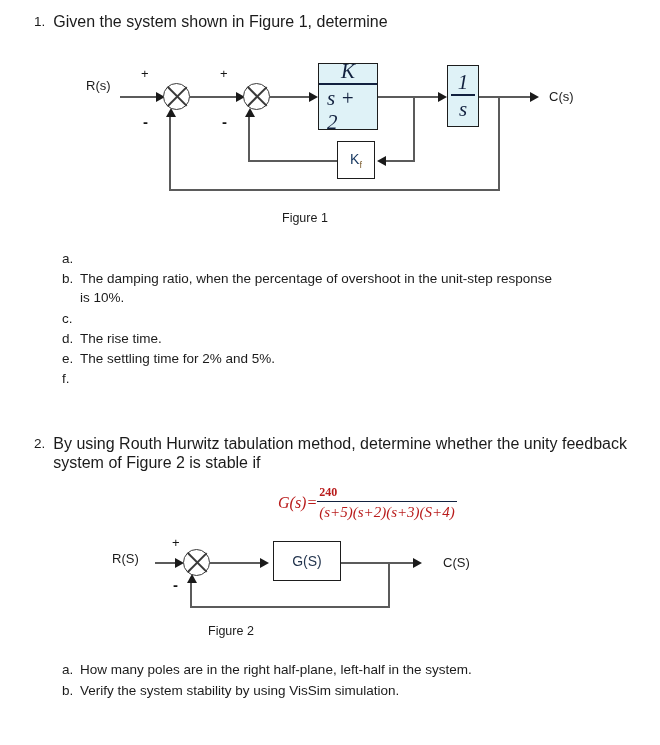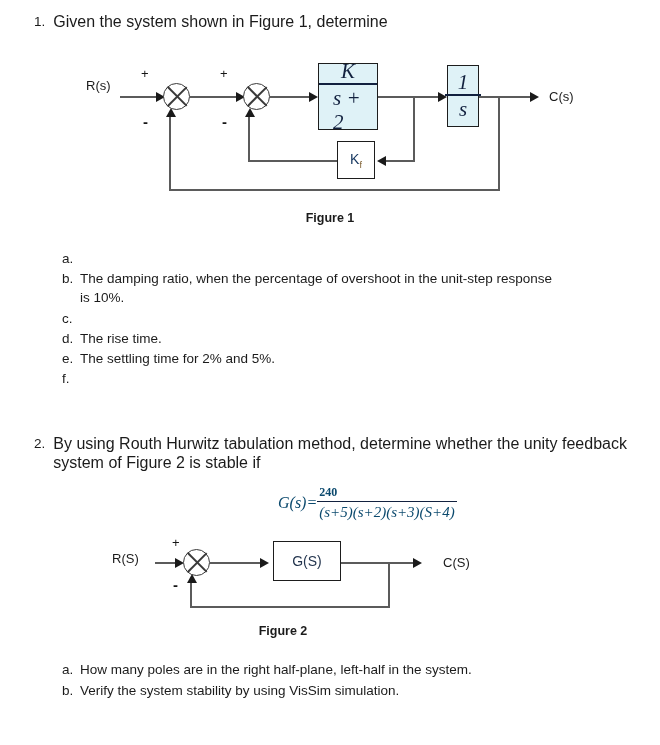--- a/index.html
+++ b/index.html
@@ -50,22 +50,21 @@
     font-size: 13.5px;
     line-height: 19px;
   }
   .sub-text {
     font-size: 13.5px;
     line-height: 19px;
   }
   .caption {
     position: absolute;
     font-size: 12.5px;
-    text-align: center;
-    font-weight: bold;
+    text-align: left;
   }
 
   
   .wire {
     position: absolute;
     background: #5b5b5b;
   }
   .wire.h { height: 2px; }
   .wire.v { width: 2px; }
 
@@ -153,21 +152,21 @@
     color: #12213f;
   }
   .frac .num {
     font-size: 21px;
     line-height: 22px;
     padding: 0 6px;
   }
   .frac .den {
     font-size: 21px;
     line-height: 24px;
-    padding: 0 14px;
+    padding: 0 8px;
   }
   .frac .bar {
     height: 2px;
     background: #12213f;
     width: 100%;
     min-width: 26px;
     margin: 1px 0;
   }
 
   .gain-box {
@@ -201,21 +200,21 @@
     font-size: 14px;
     color: #24364f;
   }
 
   
   .equation {
     position: absolute;
     display: flex;
     align-items: center;
     font-family: "Liberation Serif", serif;
-    color: #0c4a6e;
+    color: #b91c1c;
   }
   .eq-lhs {
     font-style: italic;
     font-size: 16px;
     line-height: 16px;
   }
   .eq-frac {
     display: flex;
     flex-direction: column;
     align-items: center;

